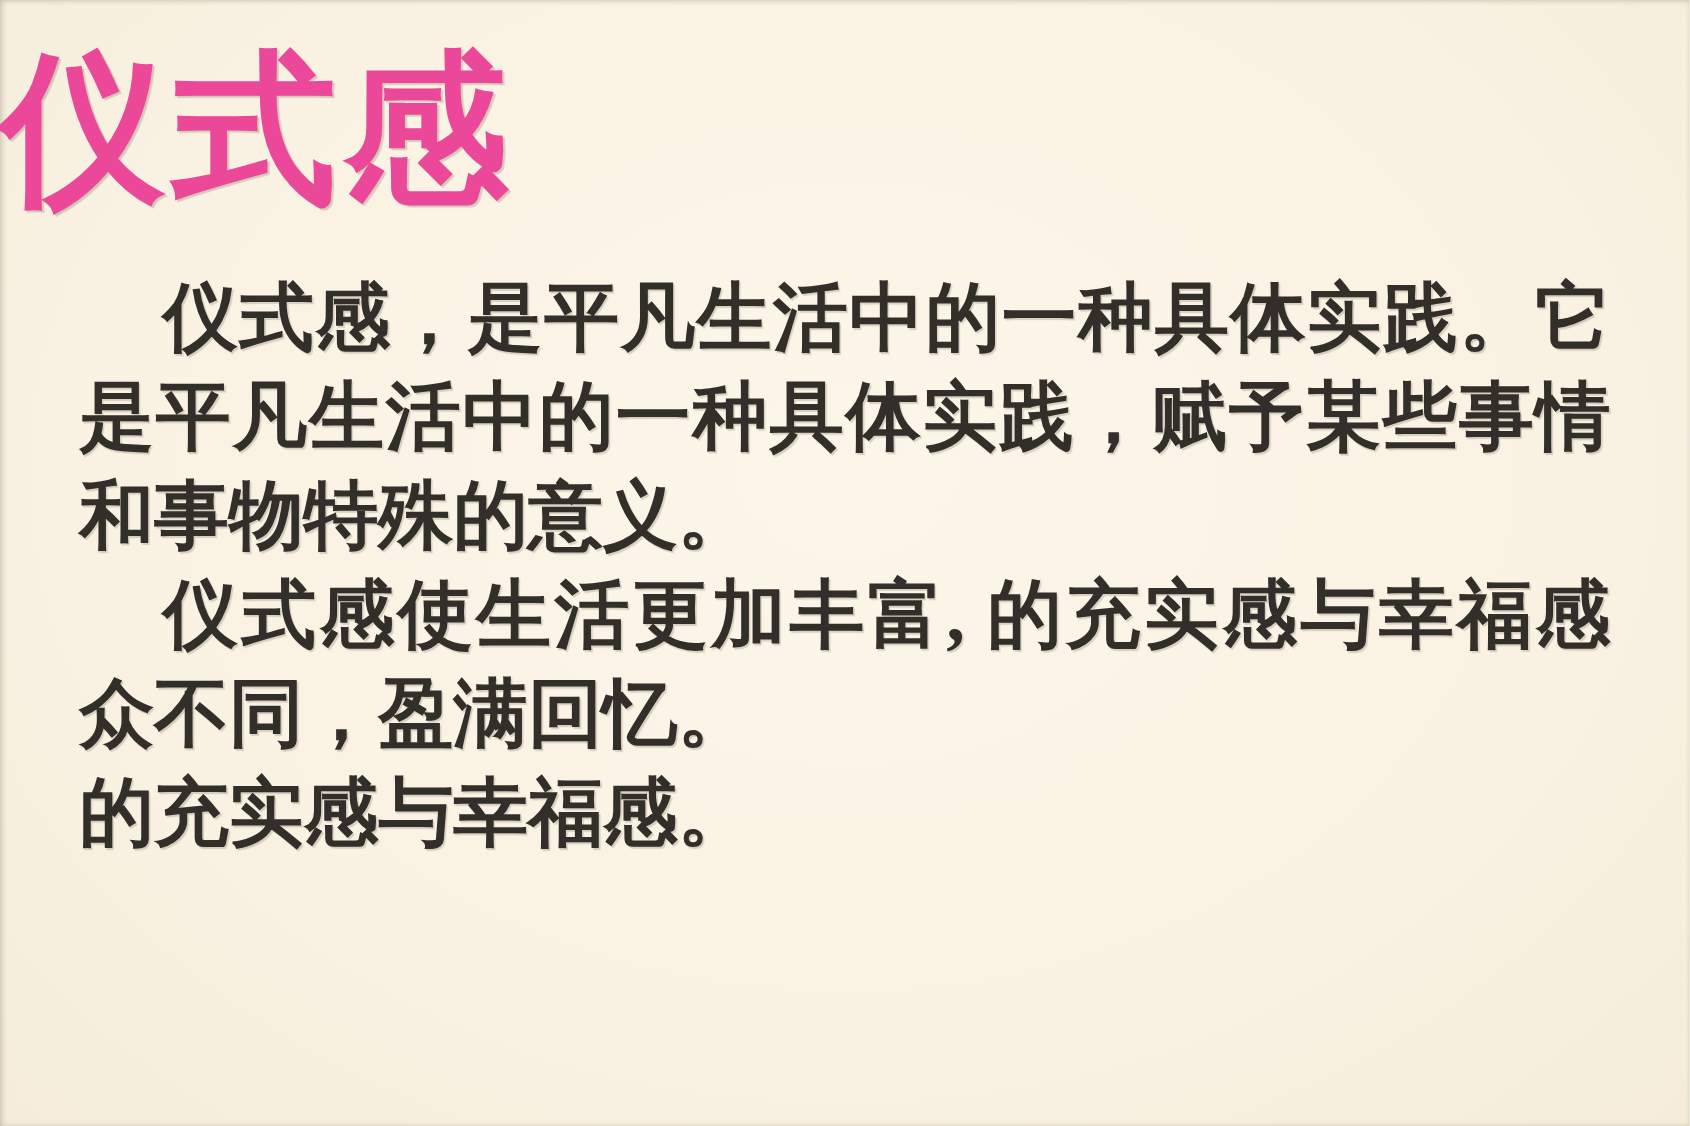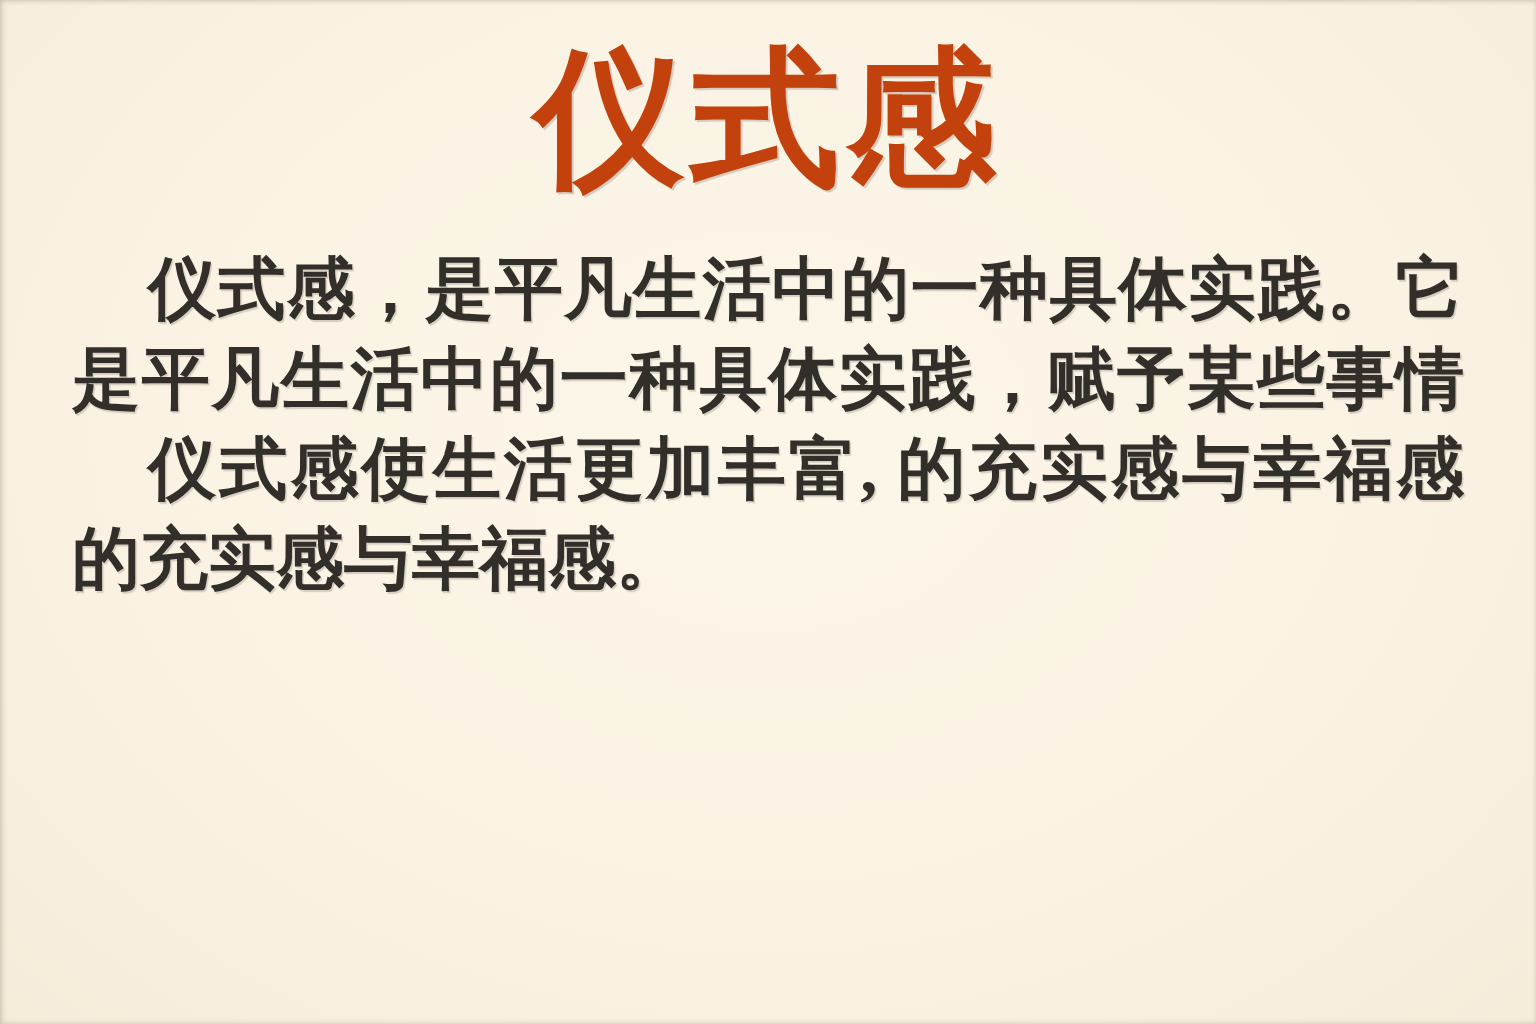--- a/index.html
+++ b/index.html
@@ -20,25 +20,24 @@
     width: 1536px;
     height: 1024px;
     overflow: hidden;
     box-shadow: inset 2px 0 6px rgba(60,50,40,0.18), inset 0 1px 4px rgba(60,50,40,0.10);
   }
 
   .title {
     margin-top: 28px;
     height: 182px;
     line-height: 182px;
-    text-align: center;
     font-size: 150px;
     font-weight: bold;
     letter-spacing: 0.04em;
-    color: #c2410c;
+    color: #ec4899;
     text-shadow: 2px 2px 1px rgba(70,60,48,0.22);
     white-space: nowrap;
   }
 
   .content {
     margin-top: 34px;
     padding: 0 72px;
     font-size: 68px;
     font-weight: bold;
     line-height: 90px;
@@ -68,20 +67,22 @@
 <body style="color: rgb(50, 46, 41);">
 
 <div class="page">
 
   <h1 class="title">仪式感</h1>
 
   <div class="content">
 
     <span class="line indent fill">仪式感，是平凡生活中的一种具体实践。它</span>
     <span class="line fill">是平凡生活中的一种具体实践，赋予某些事情</span>
+    <span class="line">和事物特殊的意义。</span>
 
     <span class="line indent fill">仪式感使生活更加丰富, 的充实感与幸福感</span>
+    <span class="line">众不同，盈满回忆。</span>
 
 
     <span class="line">的充实感与幸福感。</span>
 
   </div>
 </div>
 
 </body></html>

